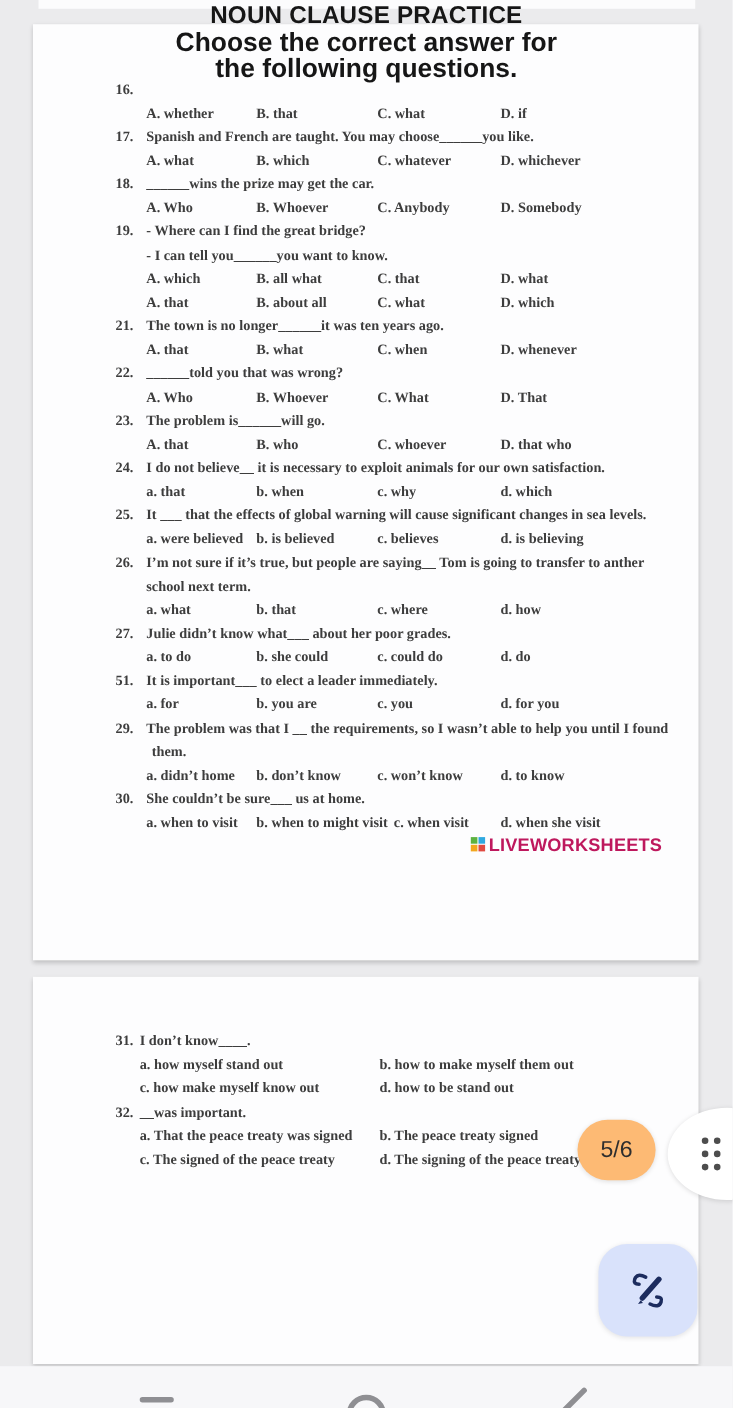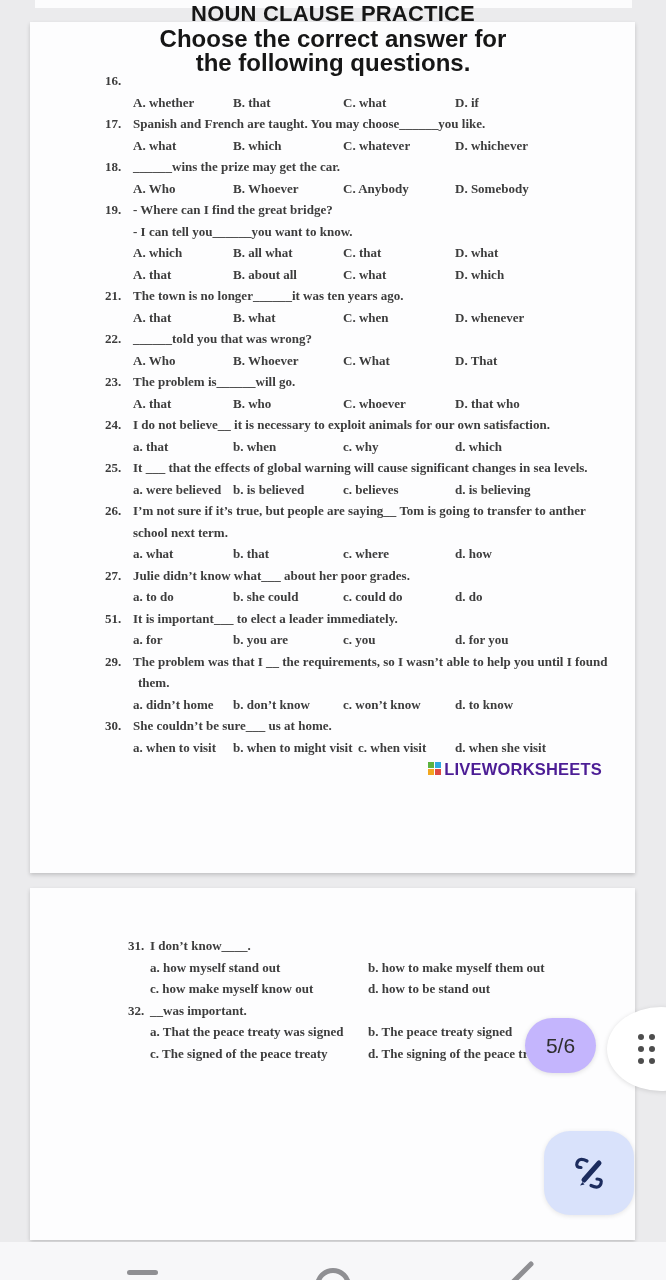--- a/index.html
+++ b/index.html
@@ -15,41 +15,41 @@
 
   
   .doc-title{position:absolute;left:0;top:1px;width:100%;text-align:center;z-index:5;color:#161616;}
   .doc-title .t1{font-size:22px;font-weight:700;line-height:26px;letter-spacing:.2px;}
   .doc-title .t2{font-size:24px;font-weight:600;line-height:24px;}
 
   
   .sheet{position:absolute;left:0;right:0;font-family:"Liberation Serif",serif;
          font-size:13px;font-weight:600;color:#3d3d3d;}
   #page1 .sheet{top:48px;}
-  #page2 .sheet{top:47px;padding-left:23px;}
+  #page2 .sheet{top:47px;}
   .q-line{position:relative;height:21.5px;line-height:21.5px;padding-left:103px;white-space:nowrap;}
   #page2 .q-line{padding-left:97px;}
   .q-line.outdent{padding-left:108px;}
   .q-num{position:absolute;left:75px;}
   .opts{height:21.5px;line-height:21.5px;margin-left:103px;display:grid;
         grid-template-columns:100px 110px 112px auto;white-space:nowrap;}
   .opts.wide3{grid-template-columns:100px 125px 97px auto;}
   #page2 .opts{margin-left:97px;grid-template-columns:218px auto;}
 
   
   .lw-logo{height:20px;line-height:20px;margin-top:1px;text-align:right;padding-right:33px;
            font-family:"Liberation Sans",sans-serif;font-weight:bold;font-size:16.5px;
-           color:#4c1d95;letter-spacing:.2px;}
+           color:#be185d;letter-spacing:.2px;}
   .lw-grid{display:inline-block;width:14px;height:14px;vertical-align:-1px;margin-right:2px;}
   .lw-grid i{display:block;float:left;width:6px;height:6px;margin:0 1px 1px 0;}
   .lw-c1{background:#5cb240;} .lw-c2{background:#2fa9e0;}
   .lw-c3{background:#f2a71f;} .lw-c4{background:#e04a41;}
 
   
-  .page-pill{position:absolute;left:525px;top:1018px;width:71px;height:55px;background:#c4b5fd;
+  .page-pill{position:absolute;left:525px;top:1018px;width:71px;height:55px;background:#fdba74;
              border-radius:28px;box-shadow:0 1px 5px rgba(0,0,0,.13);z-index:6;
              display:flex;align-items:center;justify-content:center;
              font-size:21px;color:#2e2e2e;}
   .dots-btn{position:absolute;left:607px;top:1007px;width:108px;height:84px;background:#fff;
             border-radius:50%;box-shadow:0 1px 5px rgba(0,0,0,.13);z-index:6;}
   .dots{position:absolute;left:29px;top:24px;width:21px;height:36px;display:grid;
         grid-template-columns:1fr 1fr;grid-template-rows:1fr 1fr 1fr;}
   .dots i{width:6px;height:6px;border-radius:50%;background:#4d4d4d;place-self:center;}
   .pen-btn{position:absolute;left:544px;top:1131px;width:90px;height:84px;background:#d9e2fb;
            border-radius:26px;box-shadow:0 1px 5px rgba(0,0,0,.10);z-index:6;

